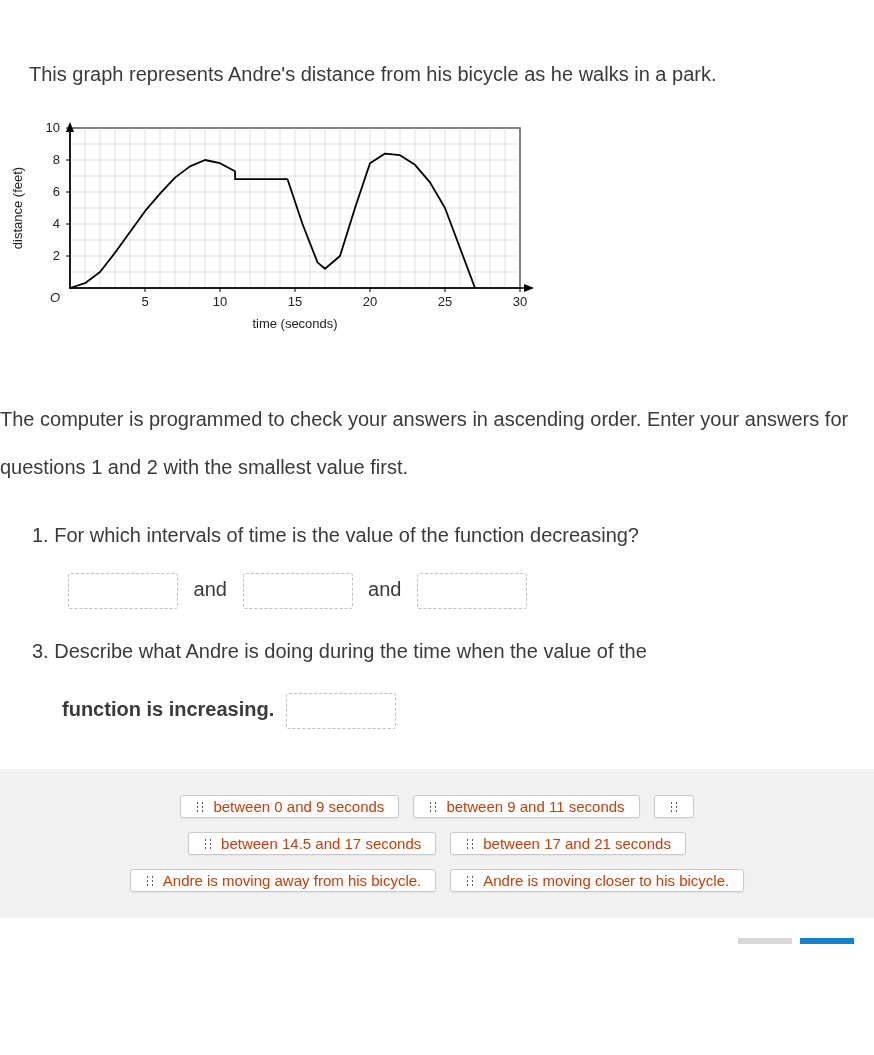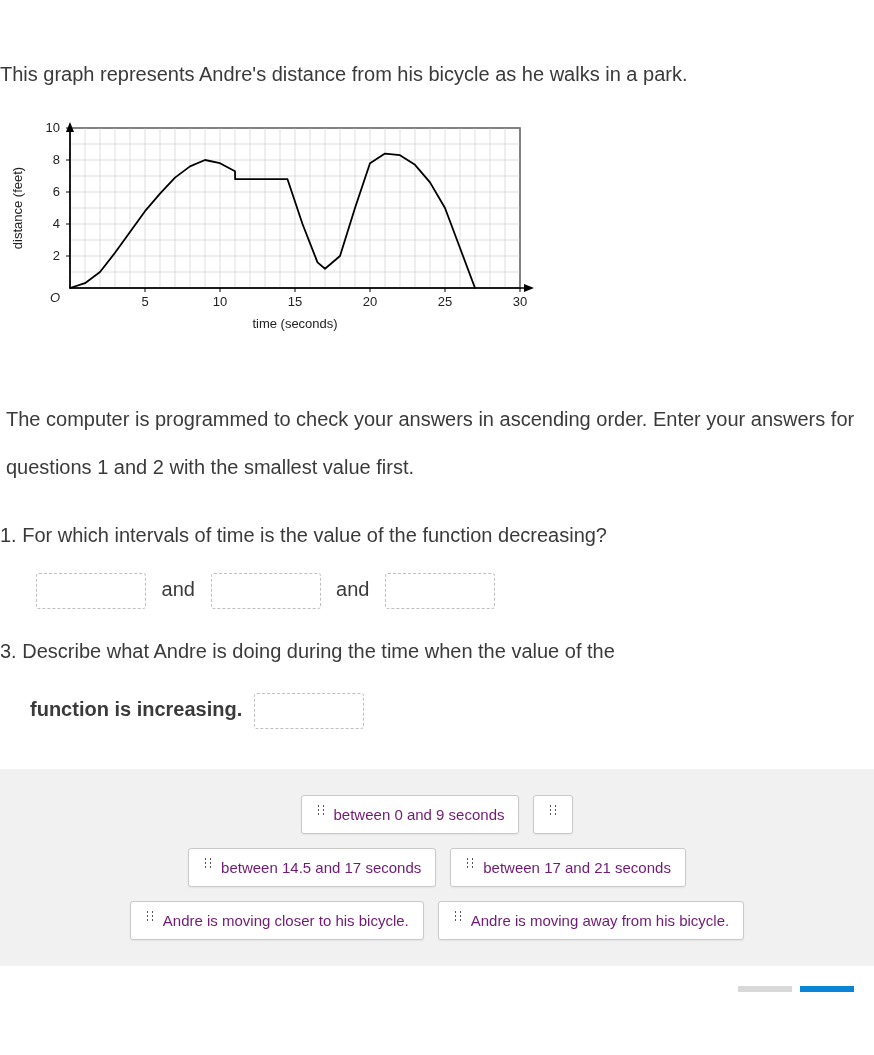--- a/index.html
+++ b/index.html
@@ -5,24 +5,24 @@
   * { box-sizing: border-box; margin: 0; padding: 0; }
   body {
     font-family: -apple-system, BlinkMacSystemFont, "Segoe UI", Helvetica, Arial, sans-serif;
     font-size: 20px;
     color: #3a3a3a;
     background: #fff;
     width: 874px;
     line-height: 1.4;
   }
   .content { padding: 60px 0 0 0; }
-  .intro { margin-bottom: 30px; }
+  .intro { margin-bottom: 30px; padding-left: 29px; }
   .chart-wrap { margin: 0 0 40px 0; }
-  .instruction { margin-bottom: 30px; line-height: 2.4; margin-left: 6px; }
-  ol { list-style: none; padding: 0; }
+  .instruction { margin-bottom: 30px; line-height: 2.4; }
+  ol { list-style: none; padding: 0; margin-left: 32px; }
   ol > li { margin-bottom: 28px; font-size: 20px; }
   .dropzone {
     display: inline-block;
     min-width: 110px;
     height: 36px;
     border: 1.5px dashed #bfbfbf;
     border-radius: 3px;
     vertical-align: middle;
     background: #fff;
     margin: 0 6px;
@@ -41,24 +41,25 @@
     justify-content: center;
     gap: 14px;
     margin-bottom: 14px;
     flex-wrap: wrap;
   }
   .bank-row:last-child { margin-bottom: 0; }
   .tile {
     background: #fff;
     border: 1px solid #c9c9c9;
     border-radius: 3px;
-    padding: 8px 14px;
+    padding: 0 14px;
     font-size: 15px;
-    color: #701a75;
+    color: #c2410c;
     display: inline-flex;
+    align-items: center;
     gap: 8px;
     cursor: move;
     box-shadow: 0 1px 2px rgba(0,0,0,0.06);
   }
   .grip {
     display: inline-block;
     width: 10px;
     height: 12px;
     position: relative;
   }
@@ -191,40 +192,44 @@
 </div>
 
 <div class="bank">
   <div class="bank-row">
     <div class="tile">
         <span class="grip"></span>
         <span>between 0 and 9 seconds</span>
       </div>
     <div class="tile">
         <span class="grip"></span>
+        <span>between 9 and 11 seconds</span>
+      </div>
+    <div class="tile">
+        <span class="grip"></span>
       </div>
   </div>
   <div class="bank-row">
     <div class="tile">
         <span class="grip"></span>
         <span>between 14.5 and 17 seconds</span>
       </div>
     <div class="tile">
         <span class="grip"></span>
         <span>between 17 and 21 seconds</span>
       </div>
   </div>
   <div class="bank-row">
     <div class="tile">
         <span class="grip"></span>
+        <span>Andre is moving away from his bicycle.</span>
+      </div>
+    <div class="tile">
+        <span class="grip"></span>
         <span>Andre is moving closer to his bicycle.</span>
-      </div>
-    <div class="tile">
-        <span class="grip"></span>
-        <span>Andre is moving away from his bicycle.</span>
       </div>
   </div>
 </div>
 
 <div class="footer-bar">
   <div class="btn-a"></div>
   <div class="btn-b"></div>
 </div>
 
 </body></html>

